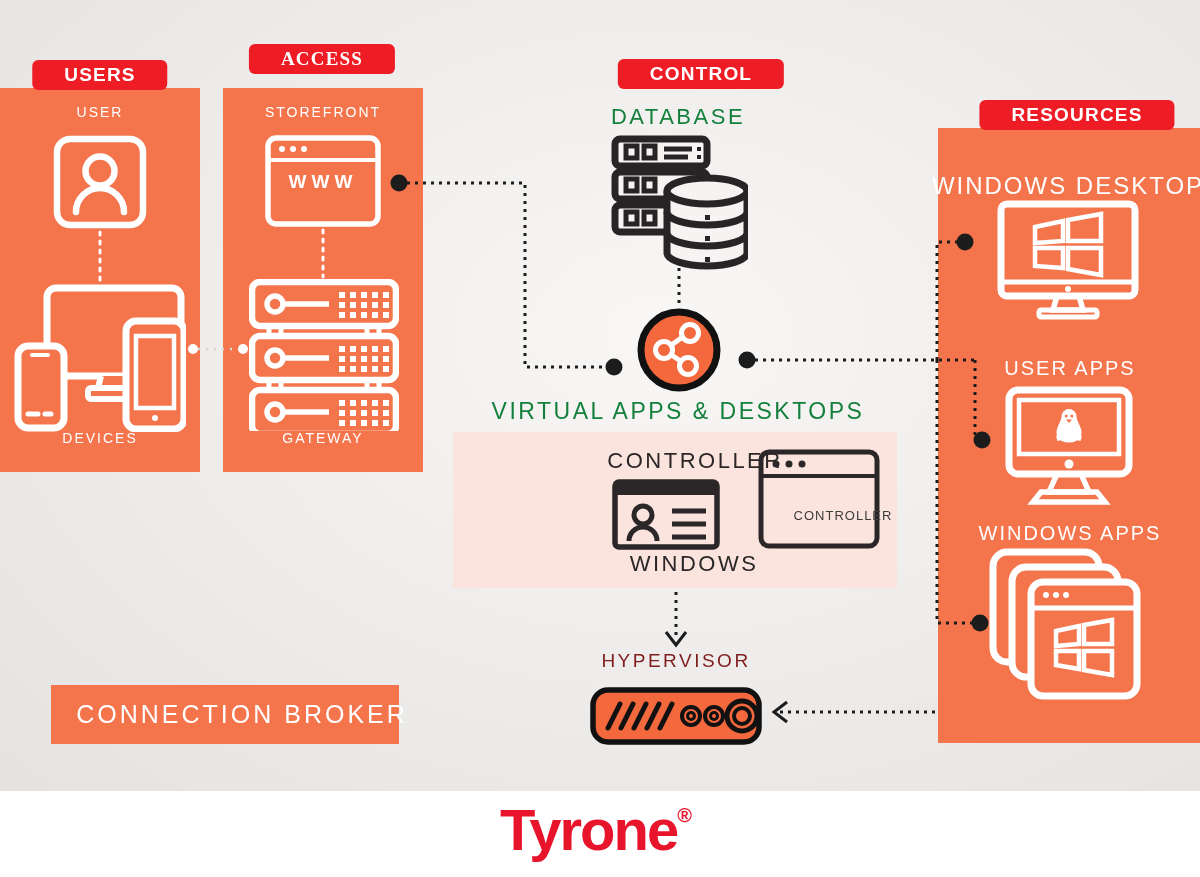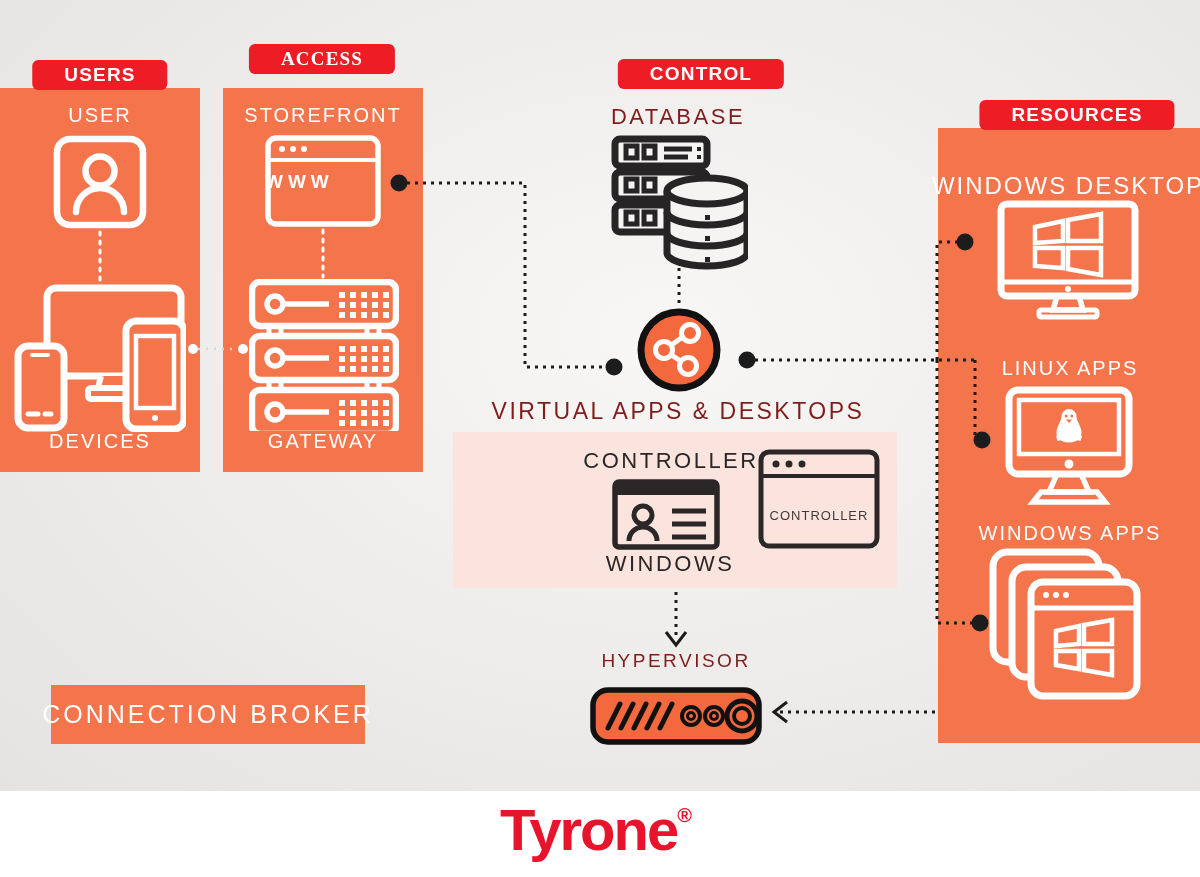--- a/index.html
+++ b/index.html
@@ -12,31 +12,32 @@
     background:radial-gradient(ellipse at 55% 42%, #f8f7f6 0%, #efeeec 45%, #e4e3e2 100%);
   }
   .panel{position:absolute;background:#f4744c;}
   .tag{
     position:absolute;transform:translateX(-50%);
     background:#ee1c25;color:#ffffff;font-size:19px;font-weight:700;
     letter-spacing:1.2px;padding:4px 32px;border-radius:6px;white-space:nowrap;
   }
   .cap{
     position:absolute;transform:translateX(-50%);color:#ffffff;
-    font-size:20px;letter-spacing:2px;white-space:nowrap;font-weight:400;
+    font-size:14px;letter-spacing:2px;white-space:nowrap;font-weight:400;
   }
   .darkcap{
-    position:absolute;transform:translateX(-50%);color:#7f1d1d;
+    position:absolute;transform:translateX(-50%);color:#15803d;
     font-size:22px;letter-spacing:2.5px;white-space:nowrap;font-weight:400;
   }
   .abs{position:absolute;}
   .pinkbox{position:absolute;background:#fbe4dd;}
   .winlabel{
     position:absolute;color:#3f3c3c;letter-spacing:1px;white-space:nowrap;
     transform:translate(-50%,-50%);
+    margin-left:24px;
   }
   .broker{
     position:absolute;background:#f4744c;color:#ffffff;
     display:flex;align-items:center;justify-content:center;
     font-size:25px;letter-spacing:3px;font-weight:300;white-space:nowrap;
   }
   .brand{
     position:absolute;color:#e8142b;font-weight:800;font-size:58px;
     letter-spacing:-2px;transform:translateX(-50%);white-space:nowrap;
   }
@@ -82,21 +83,21 @@
   <div class="cap" style="left:323px;top:104px;">STOREFRONT</div>
 
   <div class="abs" style="left:265px;top:135px;">
     <svg width="116" height="92" viewBox="0 0 116 92" fill="none" stroke="#ffffff">
       <rect x="3" y="3" width="110" height="86" rx="8" stroke-width="5.5"></rect>
       <line x1="3" y1="25" x2="113" y2="25" stroke-width="4"></line>
       <circle cx="17" cy="14" r="3" fill="#ffffff" stroke="none"></circle>
       <circle cx="28" cy="14" r="3" fill="#ffffff" stroke="none"></circle>
       <circle cx="39" cy="14" r="3" fill="#ffffff" stroke="none"></circle>
     </svg>
-    <div style="position:absolute;left:0;top:36px;width:116px;text-align:left;color:#ffffff;font-size:19px;font-weight:700;letter-spacing:5px;">WWW</div>
+    <div style="position:absolute;left:0;top:36px;width:116px;text-align:center;color:#ffffff;font-size:19px;font-weight:700;letter-spacing:5px;">WWW</div>
   </div>
 
   <div class="abs" style="left:249px;top:279px;">
     <svg width="150" height="152" viewBox="0 0 150 152" fill="none" stroke="#ffffff">
       <rect x="20" y="44" width="12" height="14" stroke-width="5" fill="#f4744c"></rect>
       <rect x="118" y="44" width="12" height="14" stroke-width="5" fill="#f4744c"></rect>
       <rect x="20" y="98" width="12" height="14" stroke-width="5" fill="#f4744c"></rect>
       <rect x="118" y="98" width="12" height="14" stroke-width="5" fill="#f4744c"></rect>
       <g>
         <rect x="3" y="3" width="144" height="44" rx="8" stroke-width="6.5" fill="#f4744c"></rect>
@@ -226,21 +227,21 @@
       </g>
       <circle cx="101" cy="29" r="9" stroke-width="4"></circle>
       <circle cx="101" cy="29" r="3.5" stroke-width="3"></circle>
       <circle cx="124" cy="29" r="9" stroke-width="4"></circle>
       <circle cx="124" cy="29" r="3.5" stroke-width="3"></circle>
       <circle cx="152" cy="29" r="15" stroke-width="5"></circle>
       <circle cx="152" cy="29" r="8" stroke-width="4"></circle>
     </svg>
   </div>
 
-  <div class="broker" style="left:51px;top:685px;width:314px;height:59px;">
+  <div class="broker" style="left:51px;top:685px;width:314px;height:59px;padding-left:34px;">
     <span>CONNECTION BROKER</span>
   </div>
 
   <div class="panel" style="left:938px;top:128px;width:262px;height:615px;"></div>
   <div class="tag" style="left:1077px;top:100px;">RESOURCES</div>
 
   <div class="cap" style="left:1068px;top:172px;font-size:24px;">WINDOWS DESKTOP</div>
   <div class="abs" style="left:997px;top:200px;">
     <svg width="142" height="120" viewBox="0 0 142 120" fill="none" stroke="#ffffff">
       <rect x="4" y="4" width="134" height="92" rx="6" stroke-width="7"></rect>
@@ -250,21 +251,21 @@
       <rect x="42" y="110" width="58" height="7" rx="2" stroke-width="5"></rect>
       <g stroke-width="4.5">
         <path d="M38,27 L66,21 L66,41 L38,43 Z"></path>
         <path d="M71,20 L104,14 L104,41 L71,41 Z"></path>
         <path d="M38,48 L66,48 L66,68 L38,66 Z"></path>
         <path d="M71,48 L104,48 L104,75 L71,69 Z"></path>
       </g>
     </svg>
   </div>
 
-  <div class="cap" style="left:1070px;top:357px;font-size:20px;">LINUX APPS</div>
+  <div class="cap" style="left:1070px;top:357px;font-size:20px;">USER APPS</div>
   <div class="abs" style="left:1005px;top:386px;">
     <svg width="128" height="126" viewBox="0 0 128 126" fill="none" stroke="#ffffff">
       <rect x="4" y="4" width="120" height="84" rx="9" stroke-width="7"></rect>
       <rect x="14" y="14" width="100" height="54" stroke-width="4.5"></rect>
       <circle cx="64" cy="78" r="4.5" fill="#ffffff" stroke="none"></circle>
       <path d="M52,88 L44,106 L84,106 L76,88" stroke-width="5.5"></path>
       <path d="M36,106 L92,106 L100,116 L28,116 Z" stroke-width="5.5"></path>
       <g transform="translate(47,23)" stroke="none">
         <path fill="#ffffff" d="M17,0 a7.5,7.5 0 0 1 7.5,7.5 c0,3.5 3,7.5 4.5,12.5 c2,6.5 -1.5,13.5 -12,13.5 c-10.5,0 -14,-7 -12,-13.5 c1.5,-5 4.5,-9 4.5,-12.5 A7.5,7.5 0 0 1 17,0 z"></path>
         <path fill="#ffffff" d="M4,27 l9,-3.5 l2.5,6 l-10,2.5 z"></path>

